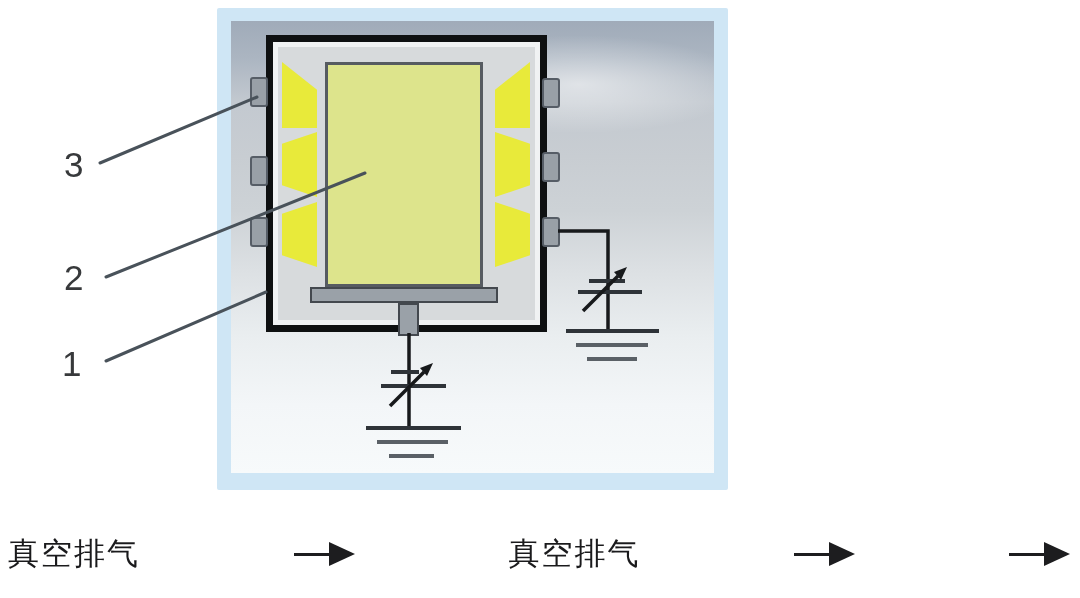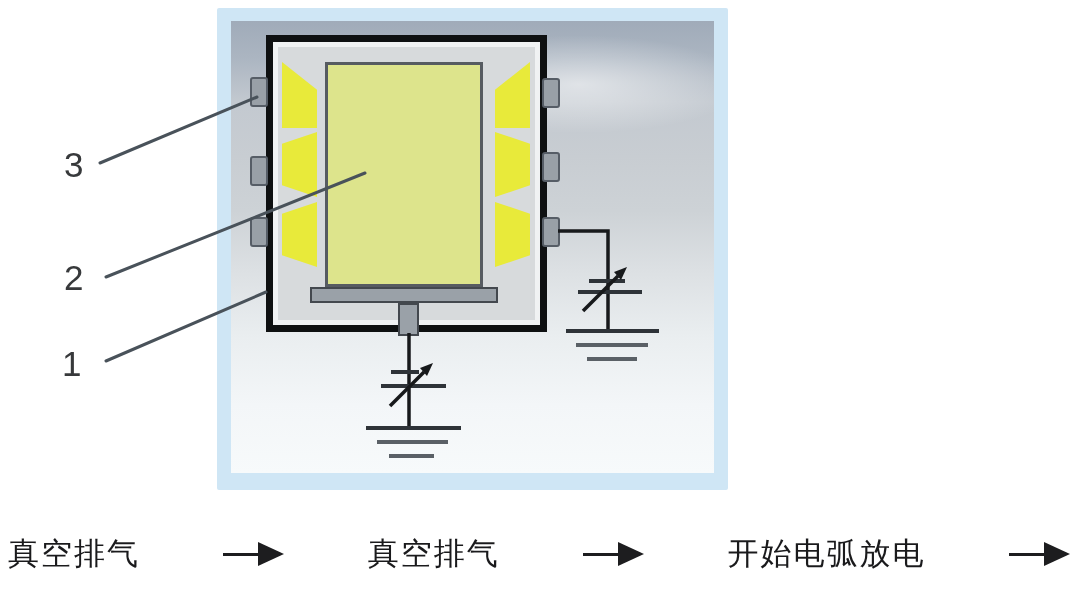--- a/index.html
+++ b/index.html
@@ -150,20 +150,19 @@
     <span class="step">真空排气</span>
     <span class="flow-arrow">
         <span class="shaft"></span>
         <span class="head"></span>
       </span>
     <span class="step">真空排气</span>
     <span class="flow-arrow">
         <span class="shaft"></span>
         <span class="head"></span>
       </span>
-    <span class="step">开始电弧放电</span>
     <span class="flow-arrow">
         <span class="shaft"></span>
         <span class="head"></span>
       </span>
   </div>
 
 </div>
 
 </body></html>

